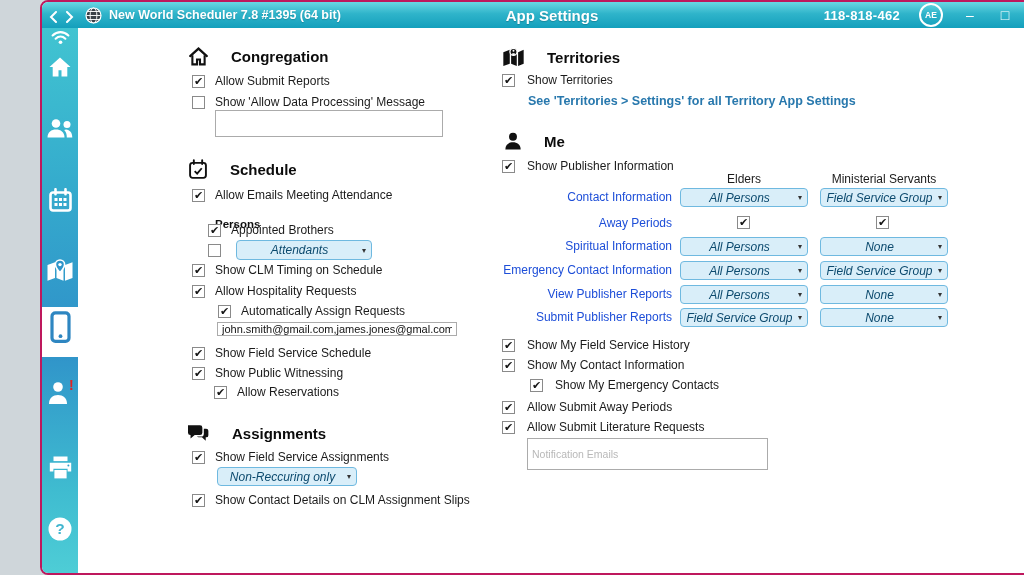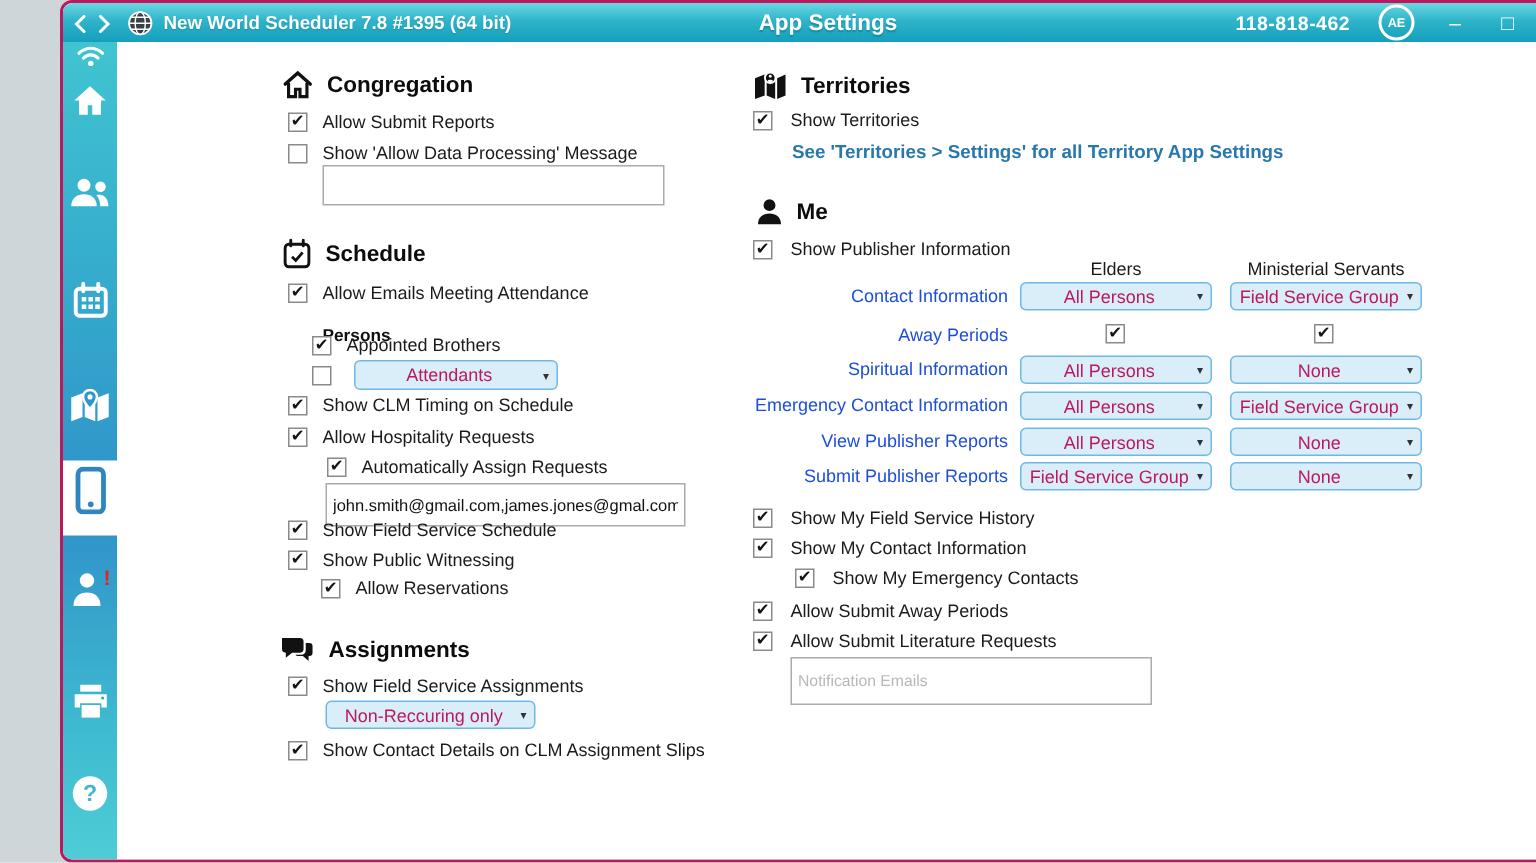--- a/index.html
+++ b/index.html
@@ -20,35 +20,35 @@
   .ae-badge{width:20px;height:20px;border:2px solid #fff;border-radius:50%;display:flex;align-items:center;
             justify-content:center;font-size:8.5px;font-weight:700;}
   .winbtn{font-size:14px;font-weight:400;width:16px;text-align:center;cursor:default;line-height:1;}
   
   .sidebar{position:absolute;left:0;top:26px;width:36px;bottom:0;
            background:linear-gradient(180deg,#41c4d1 0%,#35accd 28%,#2f91c9 58%,#3fbcd0 85%,#4ecdd6 100%);}
   .side-item{position:absolute;left:0;width:36px;height:36px;display:flex;align-items:center;justify-content:center;}
   .side-active{position:absolute;left:0;width:36px;background:#fff;}
   
   .content{position:absolute;left:36px;top:26px;right:0;bottom:0;background:#fff;}
-  .sec{position:absolute;display:flex;align-items:center;gap:9px;height:22px;}
+  .sec{position:absolute;display:flex;align-items:center;gap:22px;height:22px;}
   .sec-title{font-size:15px;font-weight:700;color:#0c0c0c;white-space:nowrap;}
   .sec-icon{display:flex;align-items:center;}
   .row{position:absolute;display:flex;align-items:center;height:16px;}
   .cb{width:13px;height:13px;background:#fff;border:1px solid #8a8a8a;box-sizing:border-box;flex:none;
       display:flex;align-items:center;justify-content:center;font-size:11px;line-height:1;color:#151515;}
   .lbl{margin-left:10px;font-size:12px;color:#1b1b1b;white-space:nowrap;}
   .row-r .lbl{margin-left:12px;}
   .bold-lbl{position:absolute;font-size:11.5px;font-weight:700;color:#111;white-space:nowrap;}
   .txt{position:absolute;border:1px solid #ababab;background:#fff;font-family:inherit;font-size:11px;
        color:#111;padding:0 4px;box-sizing:border-box;outline:none;}
   .txt::placeholder{color:#b8b8b8;}
   .dd{position:absolute;height:19px;background:#d9eef9;border:1px solid #6fb9e0;border-radius:4px;
       display:flex;align-items:center;box-sizing:border-box;cursor:default;}
-  .dd-text{flex:1;text-align:center;font-size:12px;color:#be185d;white-space:nowrap;overflow:hidden;}
+  .dd-text{flex:1;text-align:center;font-size:12px;color:#0c4a6e;white-space:nowrap;overflow:hidden;font-style:italic;}
   .dd-caret{font-size:8px;color:#333;margin-right:5px;flex:none;}
   .glabel{position:absolute;width:194px;text-align:right;font-size:12px;color:#1d4ed8;line-height:19px;white-space:nowrap;}
   .colhead{position:absolute;width:128px;text-align:center;font-size:12px;color:#1b1b1b;white-space:nowrap;}
   .gcb{position:absolute;}
   .link{position:absolute;font-size:12.5px;font-weight:700;color:#2878ad;white-space:nowrap;}
   .help-btn{position:absolute;left:954px;top:7px;width:24px;height:24px;}
 </style>
 </head>
 <body>
 
@@ -216,21 +216,21 @@
       <span class="lbl">Show CLM Timing on Schedule</span>
     </div>
     <div class="row" style="left:114px;top:255px;">
       <span class="cb">✔</span>
       <span class="lbl">Allow Hospitality Requests</span>
     </div>
     <div class="row" style="left:140px;top:275px;">
       <span class="cb">✔</span>
       <span class="lbl">Automatically Assign Requests</span>
     </div>
-    <input class="txt" style="left: 139px; top: 294px; width: 240px; height: 29px;" value="john.smith@gmail.com,james.jones@gmal.com">
+    <input class="txt" style="left: 139px; top: 294px; width: 240px; height: 14px;" value="john.smith@gmail.com,james.jones@gmal.com">
     <div class="row" style="left:114px;top:317px;">
       <span class="cb">✔</span>
       <span class="lbl">Show Field Service Schedule</span>
     </div>
     <div class="row" style="left:114px;top:337px;">
       <span class="cb">✔</span>
       <span class="lbl">Show Public Witnessing</span>
     </div>
     <div class="row" style="left:136px;top:356px;">
       <span class="cb">✔</span>

